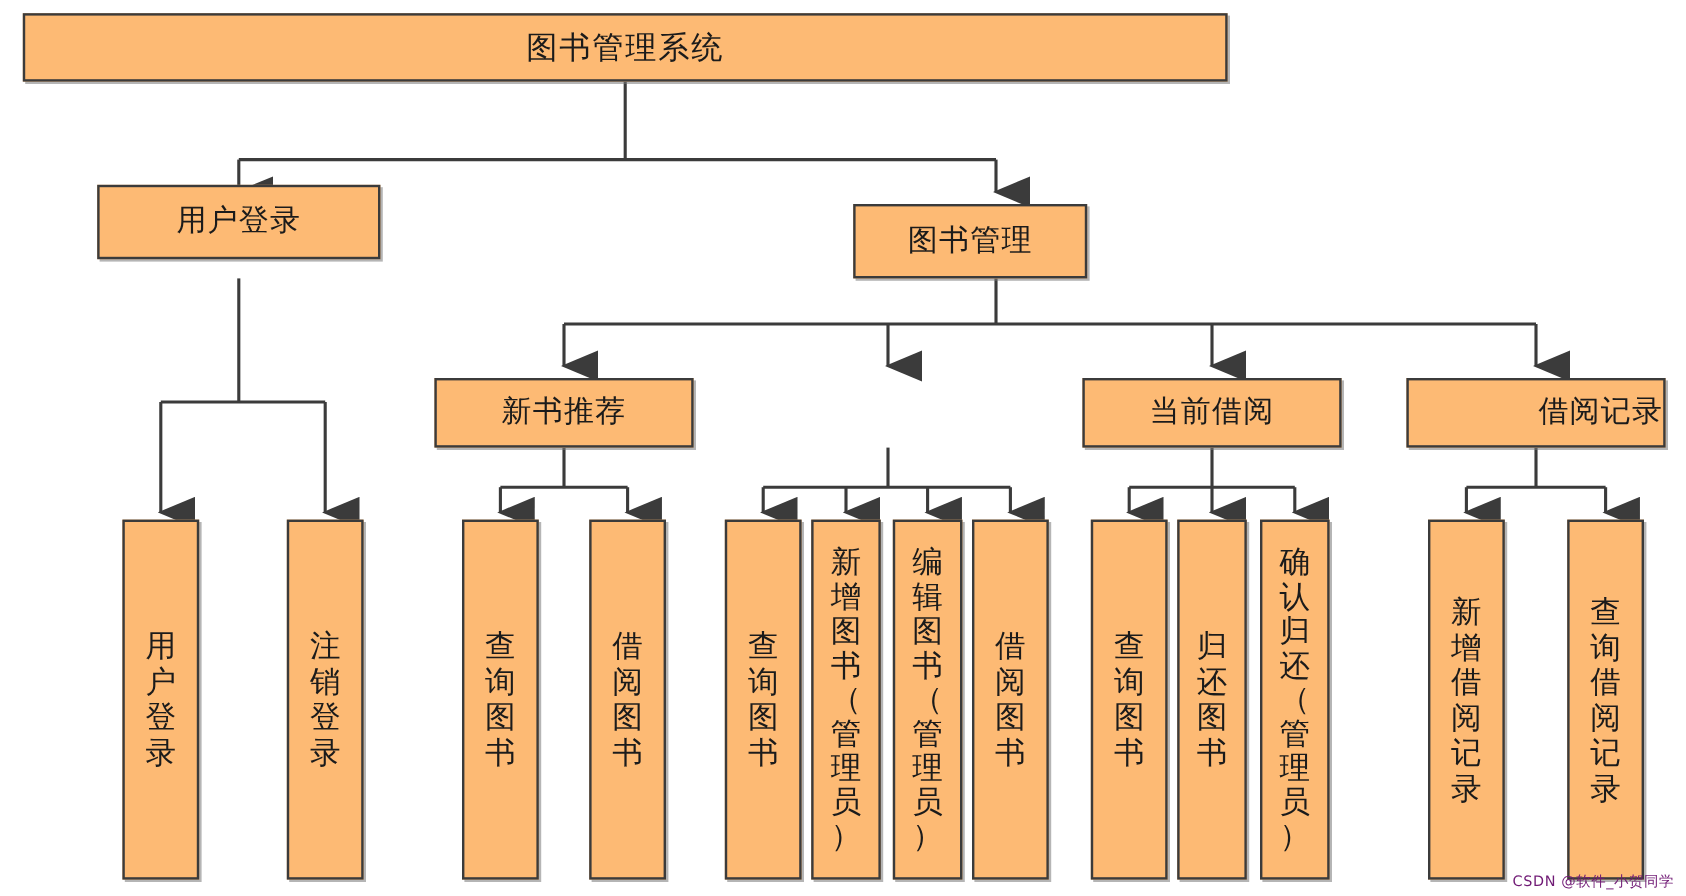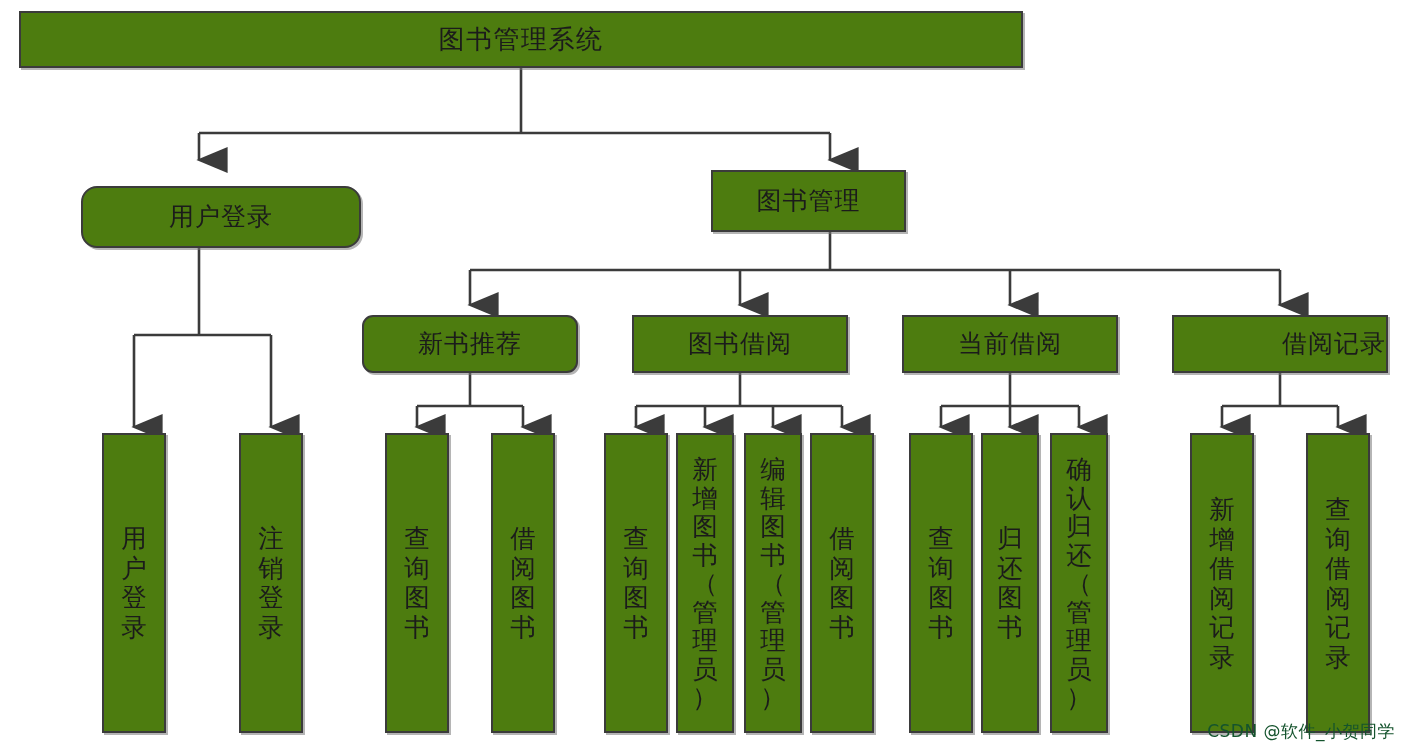--- a/index.html
+++ b/index.html
@@ -22,27 +22,28 @@
     position: absolute;
     left: 0;
     top: 0;
     width: 1405px;
     height: 747px;
     pointer-events: none;
   }
   .node {
     position: absolute;
     box-sizing: border-box;
-    background: #4d7c0f;
+    background: #fdba74;
     border: 2.5px solid #3b3b3b;
     box-shadow: 2px 2px 0 rgba(120,120,120,0.55);
     display: flex;
     align-items: center;
     justify-content: center;
     color: #1b1b1b;
+    font-family: Liberation Serif, serif;
   }
   .node .label {
     display: block;
     text-align: center;
     line-height: 1.12;
     white-space: pre;
   }
   
   .node.h .label {
     font-size: 25px;
@@ -64,22 +65,22 @@
     letter-spacing: 0;
   }
   .node.v.tall .label {
     font-size: 25.5px;
     line-height: 1.12;
   }
   .watermark {
     position: absolute;
     right: 10px;
     bottom: 4px;
-    font-size: 17px;
-    color: #14532d;
+    font-size: 12px;
+    color: #701a75;
     letter-spacing: 0.5px;
     white-space: nowrap;
     font-family: "DejaVu Sans", "Liberation Sans", sans-serif;
   }
 </style>
 </head>
 <body>
 
 <div id="canvas">
 
@@ -131,35 +132,32 @@
       <path d="M 1222 406 L 1338 406"></path>
       <path d="M 1222 406 L 1222 427" marker-end="url(#arrow)"></path>
       <path d="M 1338 406 L 1338 427" marker-end="url(#arrow)"></path>
     </g>
   </svg>
 
   <div class="node h root" style="left:19px; top:11px; width:1004px; height:57px;">
     <span class="label">图书管理系统</span>
   </div>
 
-  <div class="node h" style="left:81px; top:186px; width:280px; height:62px;border-radius:16px;">
+  <div class="node h" style="left:81px; top:154px; width:236px; height:62px;">
     <span class="label">用户登录</span>
   </div>
 
   <div class="node h" style="left:711px; top:170px; width:195px; height:62px;">
     <span class="label">图书管理</span>
   </div>
 
-  <div class="node h" style="left:362px; top:315px; width:216px; height:58px;border-radius:11px;">
+  <div class="node h" style="left:362px; top:315px; width:216px; height:58px;">
     <span class="label">新书推荐</span>
   </div>
 
-  <div class="node h" style="left:632px; top:315px; width:216px; height:58px;">
-    <span class="label">图书借阅</span>
-  </div>
 
   <div class="node h" style="left:902px; top:315px; width:216px; height:58px;">
     <span class="label">当前借阅</span>
   </div>
 
   <div class="node h" style="left:1172px; top:315px; width:216px; height:58px;justify-content:flex-end;">
     <span class="label">借阅记录</span>
   </div>
 
   <div class="node v" style="left: 102px; top: 433px; width: 64px; height: 300px; padding-top: 89px;">

